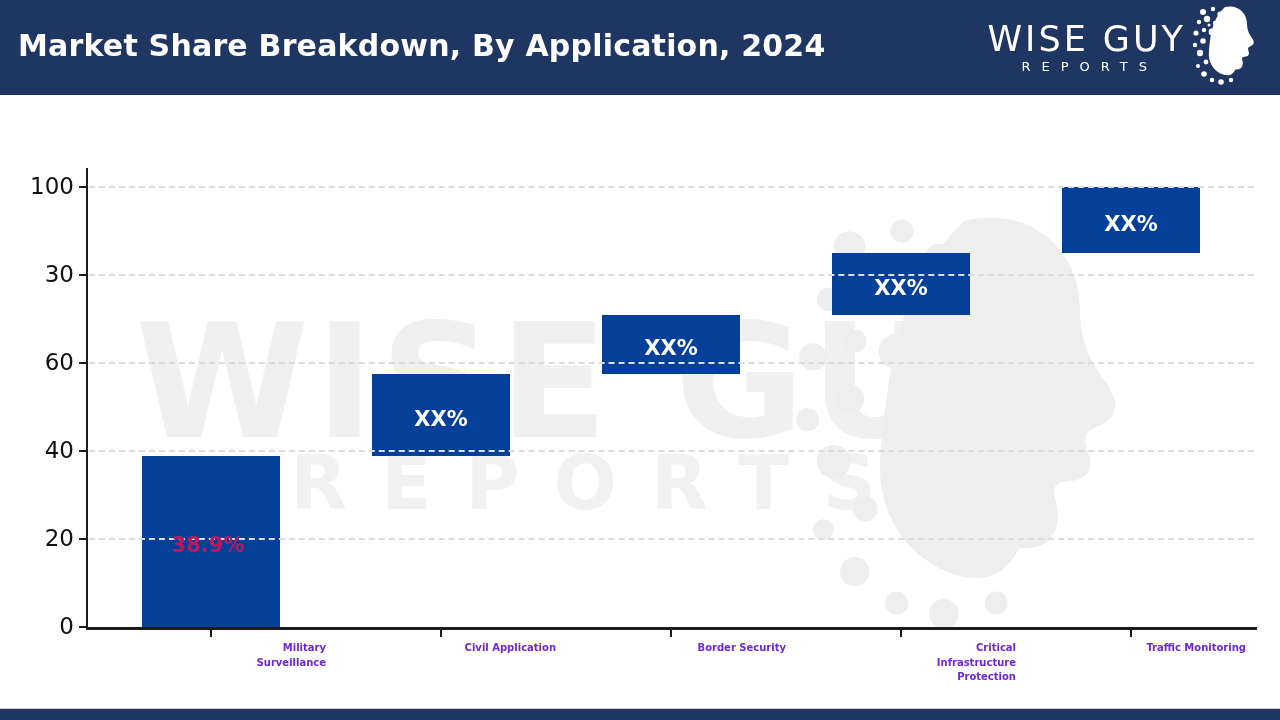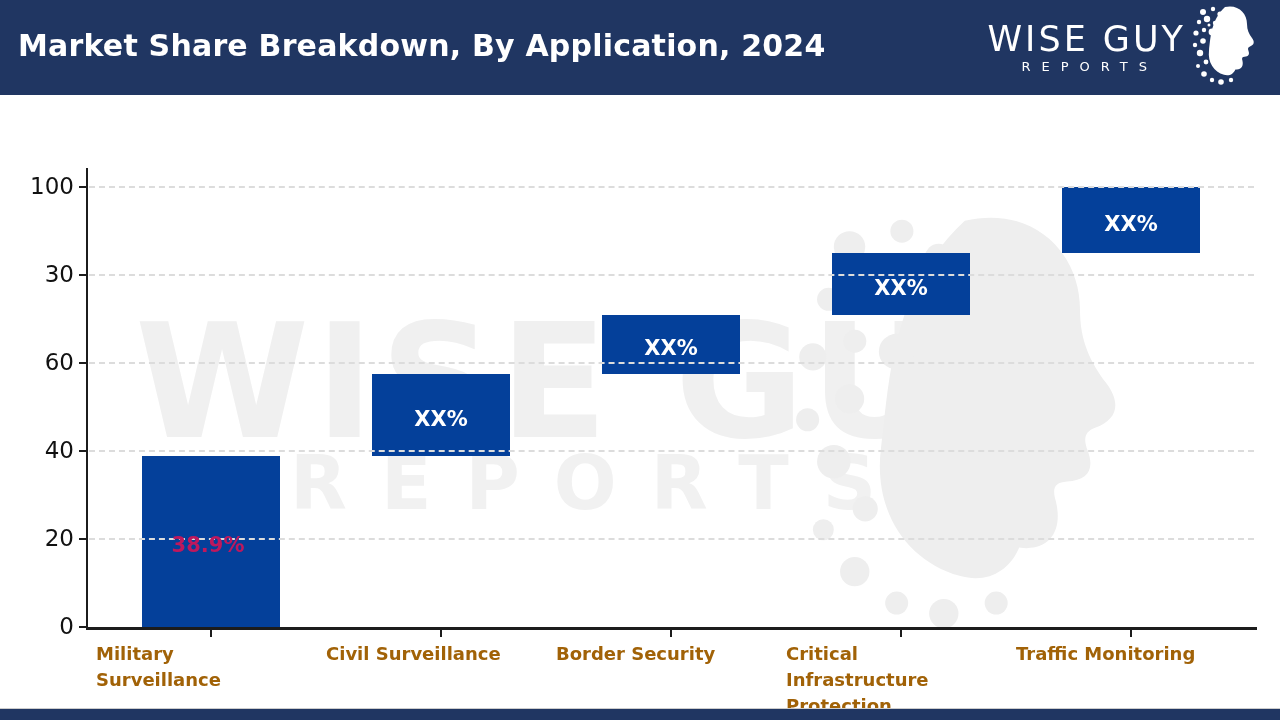--- a/index.html
+++ b/index.html
@@ -49,22 +49,22 @@
     position:absolute; z-index:4; text-align:center;
     color:#ffffff; font-weight:bold; font-size:21px;margin-top:6px;
   }
   .ytick-mark { position:absolute; background:#1c1c1c; width:8px; height:2px; z-index:5; }
   .ytick-label {
     position:absolute; width:60px; text-align:right;
     font-size:23px; color:#111111; z-index:5;
   }
   .xtick-mark { position:absolute; background:#1c1c1c; width:2px; height:8px; z-index:5; }
   .xtick-label {
-    position:absolute; width:230px; text-align:left;
-    font-size:18px; font-weight:bold; color:#a16207; line-height:1.45;
+    position:absolute; width:230px; text-align:right;
+    font-size:10px; font-weight:bold; color:#6d28d9; line-height:1.45;
     white-space:pre-line; z-index:5;
   }
   #spine-left { position:absolute; background:#1c1c1c; width:2px; z-index:5; }
   #spine-bottom { position:absolute; background:#1c1c1c; height:2.5px; z-index:5; }
 </style>
 </head>
 <body>
 
 <div id="header" style="background: rgb(32, 54, 98);">
   <div id="title">Market Share Breakdown, By Application, 2024</div>
@@ -150,21 +150,21 @@
     <div class="ytick-mark" style="left: 79px; top: 91px; background: rgb(28, 28, 28);"></div>
     <div class="ytick-label" style="left: 14px; top: 78px;">100</div>
     <div class="bar" style="left: 142px; top: 360.84px; width: 138px; height: 171.16px; background: rgb(4, 64, 154);"></div>
     <div class="bar-label" style="left: 142px; width: 132px; top: 432.42px; color: #be185d;">38.9%</div>
     <div class="xtick-mark" style="left: 210px; top: 534px; background: rgb(28, 28, 28);"></div>
     <div class="xtick-label" style="left: 96px; top: 546px;">Military
 Surveillance</div>
     <div class="bar" style="left: 372px; top: 279px; width: 138px; height: 81.84px; background: rgb(4, 64, 154);"></div>
     <div class="bar-label" style="left: 372px; width: 138px; top: 305.92px; color: rgb(255, 255, 255);">XX%</div>
     <div class="xtick-mark" style="left: 440px; top: 534px; background: rgb(28, 28, 28);"></div>
-    <div class="xtick-label" style="left: 326px; top: 546px;">Civil Surveillance</div>
+    <div class="xtick-label" style="left: 326px; top: 546px;">Civil Application</div>
     <div class="bar" style="left: 602px; top: 219.6px; width: 138px; height: 59.4px; background: rgb(4, 64, 154);"></div>
     <div class="bar-label" style="left: 602px; width: 138px; top: 235.3px; color: rgb(255, 255, 255);">XX%</div>
     <div class="xtick-mark" style="left: 670px; top: 534px; background: rgb(28, 28, 28);"></div>
     <div class="xtick-label" style="left: 556px; top: 546px;">Border Security</div>
     <div class="bar" style="left: 832px; top: 158px; width: 138px; height: 61.6px; background: rgb(4, 64, 154);"></div>
     <div class="bar-label" style="left: 832px; width: 138px; top: 174.8px; color: rgb(255, 255, 255);">XX%</div>
     <div class="xtick-mark" style="left: 900px; top: 534px; background: rgb(28, 28, 28);"></div>
     <div class="xtick-label" style="left: 786px; top: 546px;">Critical
 Infrastructure
 Protection</div>

